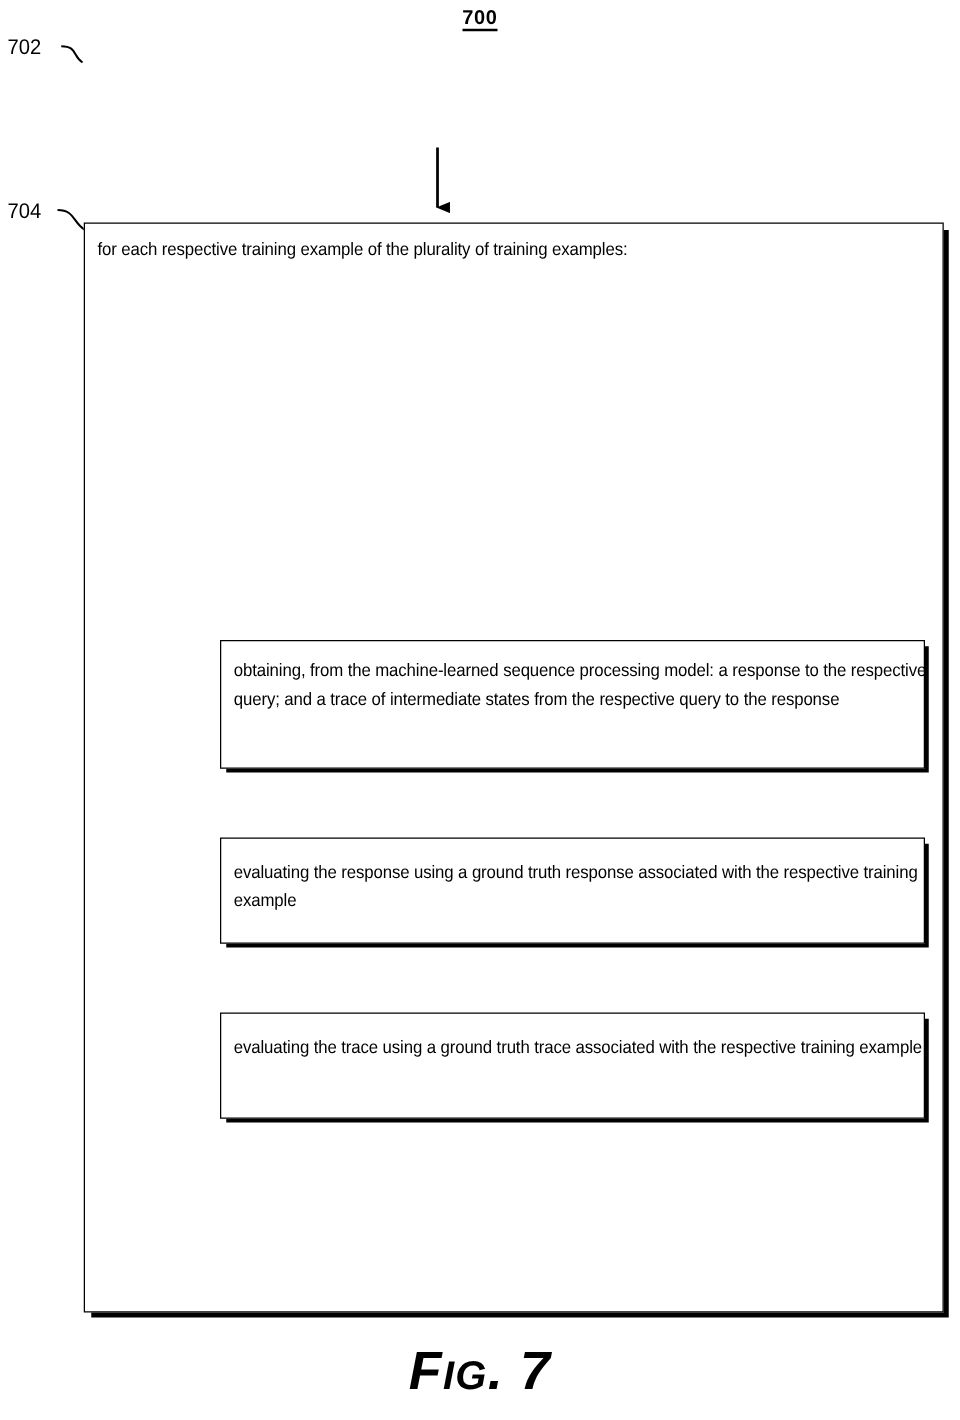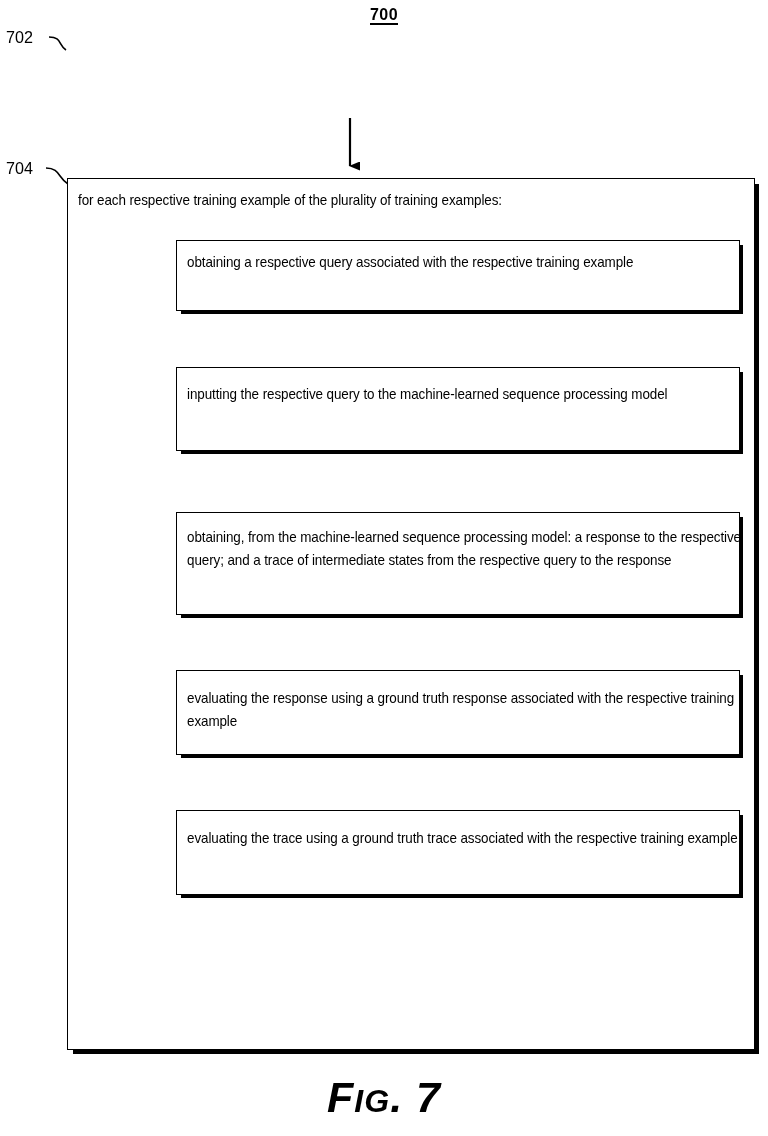--- a/index.html
+++ b/index.html
@@ -165,27 +165,21 @@
   <div class="ref" style="left:100px; top:491px;">704-3</div>
   <div class="ref" style="left:100px; top:655px;">704-4</div>
   <div class="ref" style="left:100px; top:795px;">704-5</div>
   <div class="ref" style="left:100px; top:935px;">704-6</div>
 
 
   <div class="box container" style="left:67px; top:178px; width:688px; height:872px;">
     <div class="container-heading" style="width:720px;">for each respective training example of the plurality of training examples:</div>
   </div>
 
-  <div class="box" style="left:176px; top:240px; width:564px; height:71px;">
-    <div class="box-text" style="width:590px; top:10px;">obtaining a respective query associated with the respective training example</div>
-  </div>
 
-  <div class="box" style="left:176px; top:367px; width:564px; height:84px;">
-    <div class="box-text" style="width:590px; top:15px;">inputting the respective query to the machine-learned sequence processing model</div>
-  </div>
 
   <div class="box" style="left:176px; top:512px; width:564px; height:103px;">
     <div class="box-text" style="width:590px; top:13px;">obtaining, from the machine-learned sequence processing model: a response to the respective query; and a trace of intermediate states from the respective query to the response</div>
   </div>
 
   <div class="box" style="left:176px; top:810px; width:564px; height:85px;">
     <div class="box-text" style="width:590px; top:16px;">evaluating the trace using a ground truth trace associated with the respective training example</div>
   </div>
 
   <div class="box" style="left:176px; top:670px; width:564px; height:85px;">

